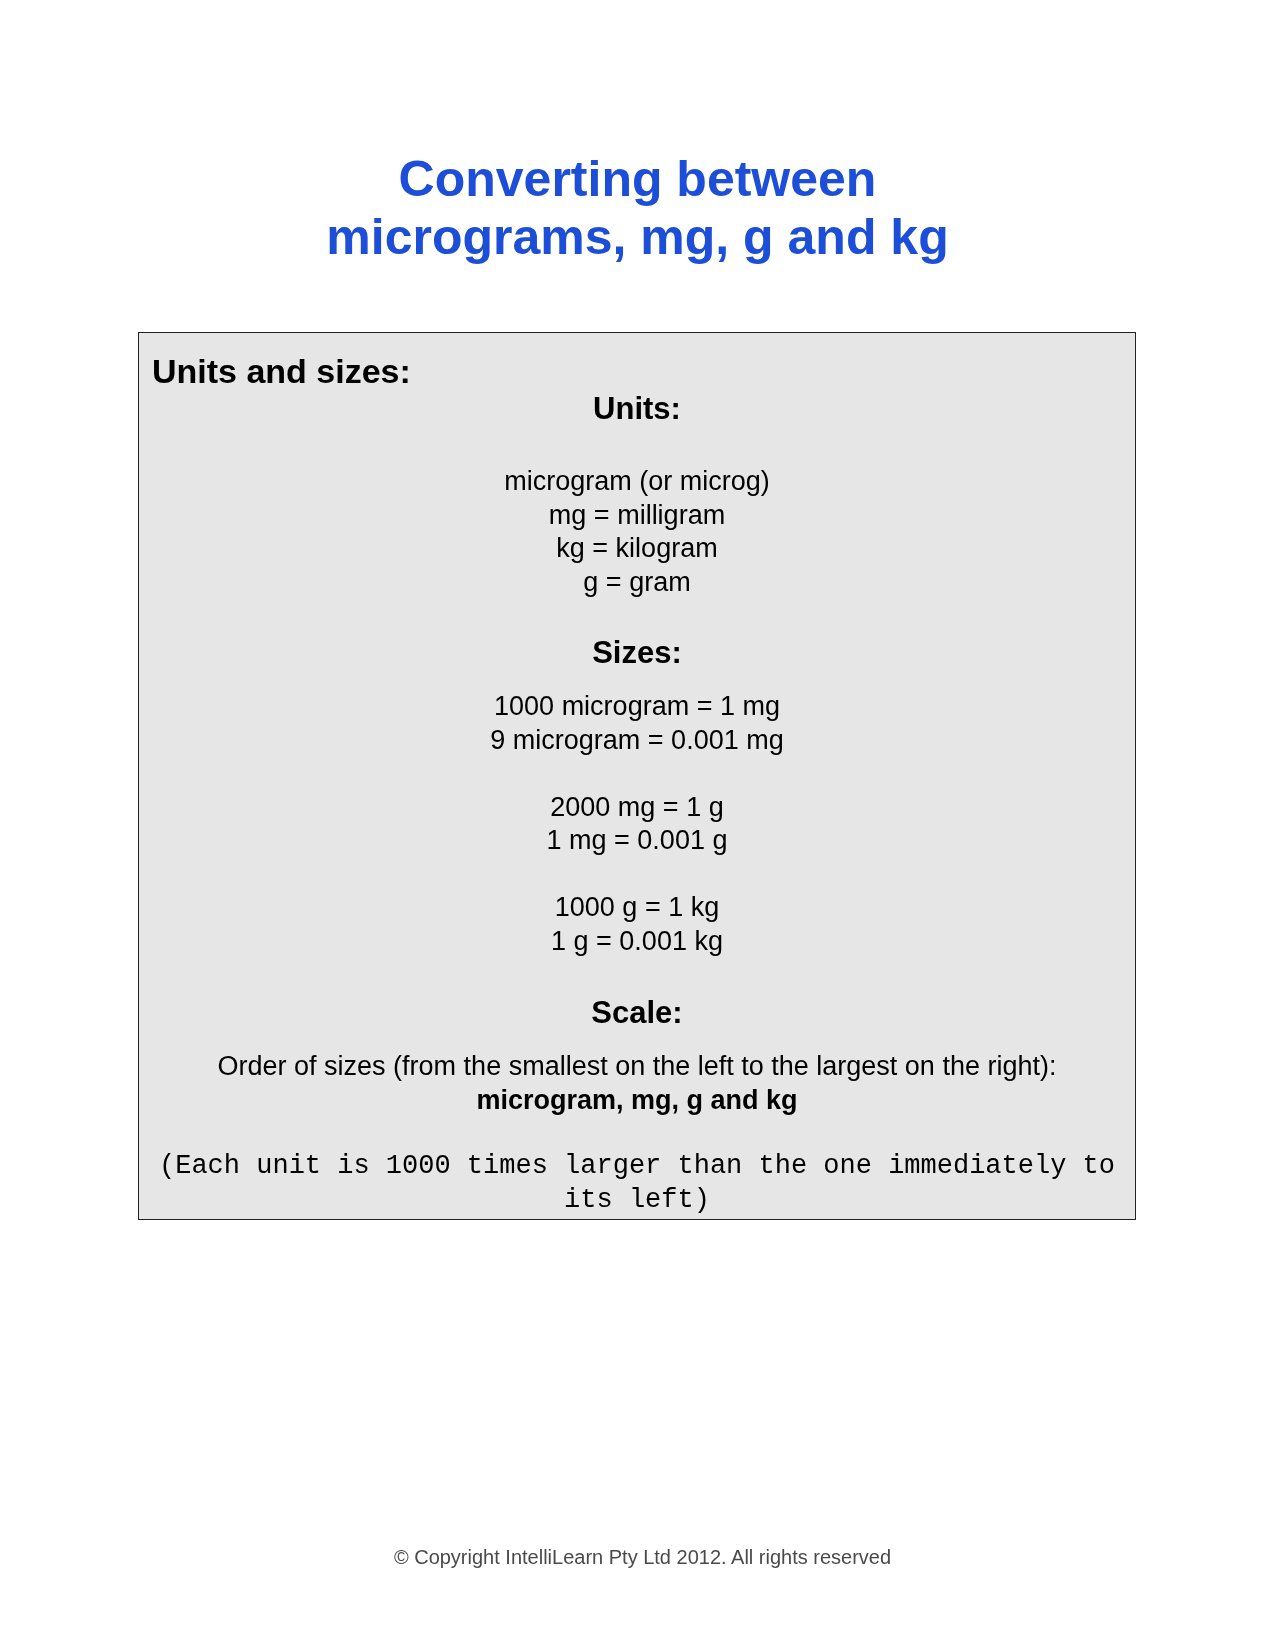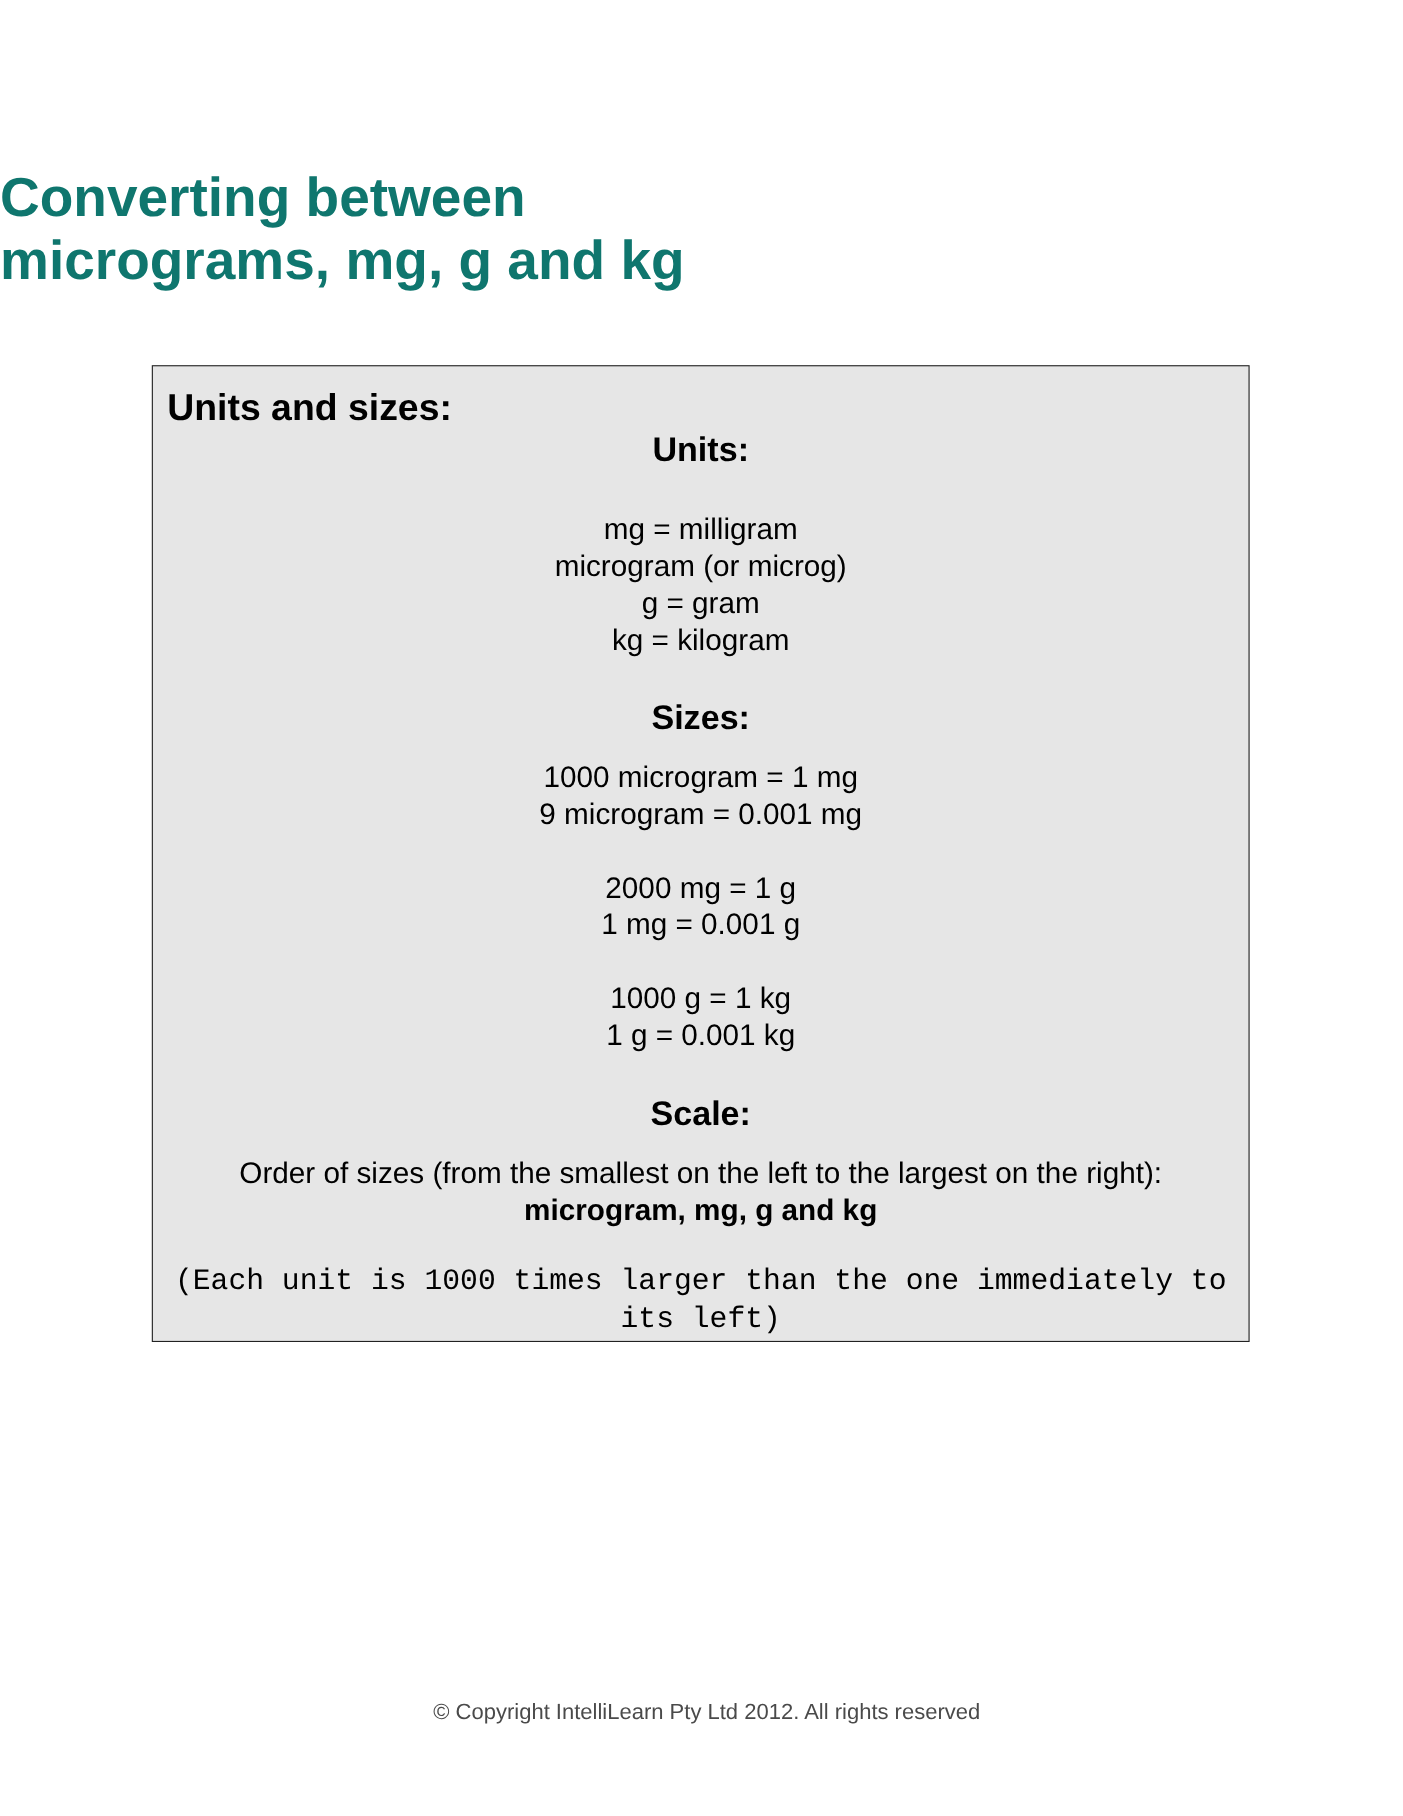--- a/index.html
+++ b/index.html
@@ -13,22 +13,22 @@
       position: relative;
       overflow: hidden;
       font-family: "Liberation Sans", sans-serif;
       color: #000000;
     }
     .title {
       position: absolute;
       left: 0;
       width: 1275px;
       top: 150px;
-      text-align: left;
-      color: #0f766e;
+      text-align: center;
+      color: #1d4ed8;
       font-weight: bold;
       font-size: 50px;
       line-height: 58px;
     }
     .title span { display: block; }
     .box {
       position: absolute;
       left: 138px;
       top: 332px;
       width: 998px;
@@ -84,24 +84,24 @@
 <div class="title">
   <span>Converting between</span>
   <span>micrograms, mg, g and kg</span>
 </div>
 
 <div class="box">
   <div class="box-heading">Units and sizes:</div>
 
   <div class="section-title" style="top:58px;">Units:</div>
   <div class="lines" style="top:132px;">
+    <span>microgram (or microg)</span>
     <span>mg = milligram</span>
-    <span>microgram (or microg)</span>
+    <span>kg = kilogram</span>
     <span>g = gram</span>
-    <span>kg = kilogram</span>
   </div>
 
   <div class="section-title" style="top:302px;">Sizes:</div>
   <div class="lines" style="top:357px;">
     <span>1000 microgram = 1 mg</span>
     <span>9 microgram = 0.001 mg</span>
     <span class="gap"></span>
     <span>2000 mg = 1 g</span>
     <span>1 mg = 0.001 g</span>
     <span class="gap"></span>

